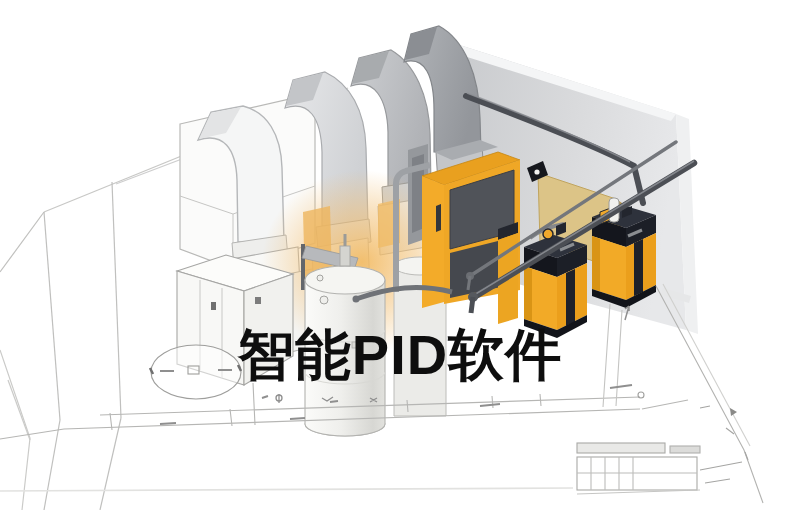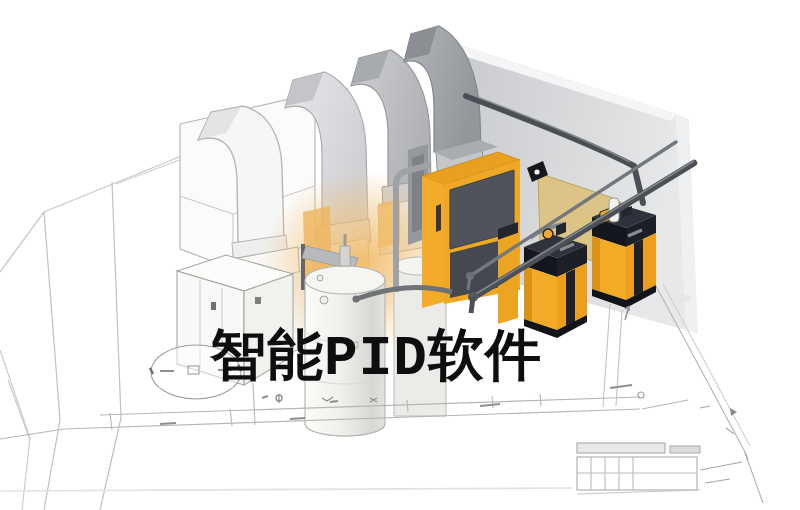--- a/index.html
+++ b/index.html
@@ -6,28 +6,28 @@
   .stage{
     position:relative;
     width:800px;height:510px;
     background:#ffffff;
     overflow:hidden;
     font-family:"Liberation Sans",sans-serif;
   }
   .stage svg{position:absolute;left:0;top:0;}
   .title-overlay{
     position:absolute;
-    left:376px;top:356px;
+    left:400px;top:356px;
     transform:translate(-50%,-50%);
     font-size:56px;
     font-weight:700;
     letter-spacing:1px;
     color:#0e0e0e;
     white-space:nowrap;
-    font-family:Liberation Mono, monospace;
+    font-family:Liberation Sans, sans-serif;
   }
 </style>
 </head>
 <body>
 
 <div class="stage">
 <svg width="800" height="510" viewBox="0 0 800 510">
   <defs>
     <linearGradient id="wallGrad" x1="0" y1="0" x2="1" y2="0.2">
       <stop offset="0" stop-color="#c8cacd"></stop>

